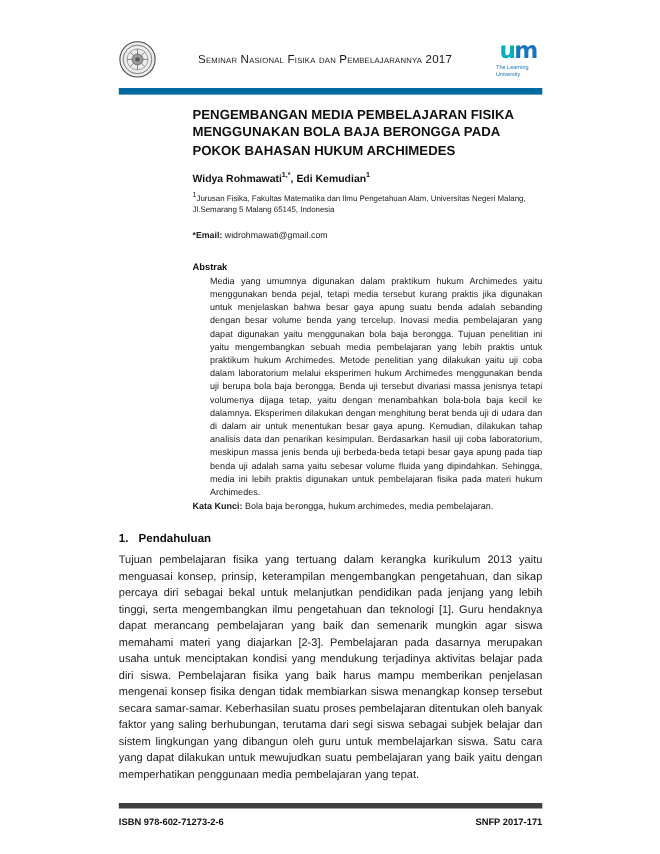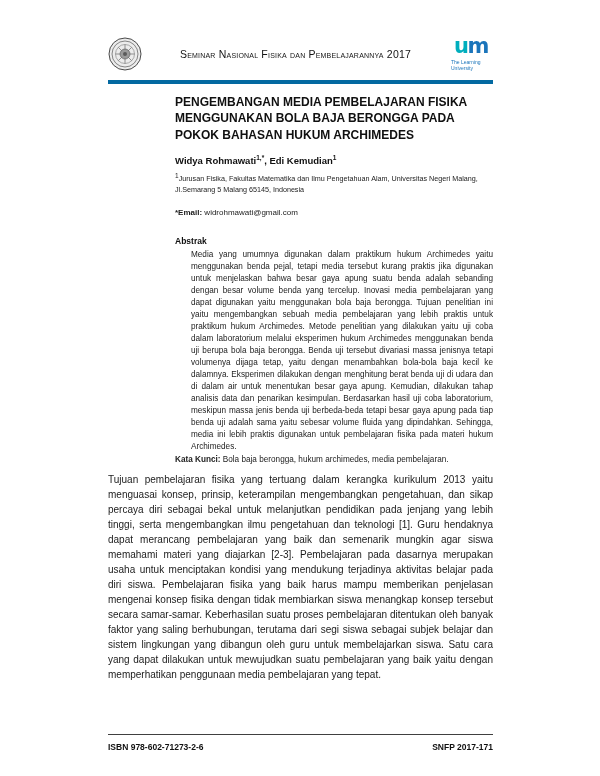--- a/index.html
+++ b/index.html
@@ -5,21 +5,21 @@
   * { margin:0; padding:0; box-sizing:border-box; }
   html,body { background:#ffffff; }
   body { width:600px; font-family:"Liberation Sans", sans-serif; }
   .page {
     position:relative; width:600px; height:776px; background:#ffffff;
     color:#1c1c1c; padding:36px 107px 50px 108px; overflow:hidden;
   }
   
   .page-header {
     display:flex; align-items:center; justify-content:space-between;
-    border-bottom:4px solid #0369a1; padding-bottom:8px;
+    border-bottom:6px solid #0369a1; padding-bottom:8px;
   }
   .seal { width:34px; height:34px; flex:0 0 auto; }
   .seminar-title {
     flex:1; text-align:center; font-variant:small-caps;
     font-size:10.5px; letter-spacing:0.2px; color:#141414; padding:0 6px;
   }
   .um-logo { flex:0 0 auto; text-align:center; line-height:1; }
   .um-word { font-family:"DejaVu Sans", sans-serif; font-size:21px; font-weight:bold; letter-spacing:-1.5px; }
   .um-tagline { font-size:5px; margin-top:2px; width:44px; line-height:1.25; text-align:left; padding-left:2px; }
   
@@ -34,21 +34,21 @@
   .abstract-text { margin-top:3px; font-size:8.2px; line-height:1.46; text-align:justify; color:#222;margin-left:16px; }
   .keywords { font-size:8.2px; line-height:1.46; text-align:justify; margin-top:1px; color:#222; }
   .keywords-label { font-weight:bold; }
   
   .section-heading { margin-top:17px; font-size:10.5px; font-weight:bold; color:#101010; }
   .section-number { display:inline-block; width:18px; }
   .body-paragraph { margin-top:6px; font-size:10px; line-height:1.5; text-align:justify; color:#1b1b1b; }
   
   .page-footer {
     position:absolute; left:108px; right:107px; bottom:24px;
-    border-top:1px solid #404040; padding-top:7px;
+    border-top:5px solid #404040; padding-top:7px;
     display:flex; justify-content:space-between;
     font-size:8.5px; font-weight:bold; color:#101010;
   }
 </style>
 </head>
 <body>
 
 <div class="page">
 
   <div class="page-header">
@@ -82,20 +82,21 @@
     <p class="affiliation"><sup>1</sup><span>Jurusan Fisika, Fakultas Matematika dan Ilmu Pengetahuan Alam, Universitas Negeri Malang, Jl.Semarang 5 Malang 65145, Indonesia</span></p>
 
     <p class="email-line"><span class="email-label">*Email:</span><span> widrohmawati@gmail.com</span></p>
 
     <h2 class="abstract-heading">Abstrak</h2>
     <p class="abstract-text">Media yang umumnya digunakan dalam praktikum hukum Archimedes yaitu menggunakan benda pejal, tetapi media tersebut kurang praktis jika digunakan untuk menjelaskan bahwa besar gaya apung suatu benda adalah sebanding dengan besar volume benda yang tercelup. Inovasi media pembelajaran yang dapat digunakan yaitu menggunakan bola baja berongga. Tujuan penelitian ini yaitu mengembangkan sebuah media pembelajaran yang lebih praktis untuk praktikum hukum Archimedes. Metode penelitian yang dilakukan yaitu uji coba dalam laboratorium melalui eksperimen hukum Archimedes menggunakan benda uji berupa bola baja berongga. Benda uji tersebut divariasi massa jenisnya tetapi volumenya dijaga tetap, yaitu dengan menambahkan bola-bola baja kecil ke dalamnya. Eksperimen dilakukan dengan menghitung berat benda uji di udara dan di dalam air untuk menentukan besar gaya apung. Kemudian, dilakukan tahap analisis data dan penarikan kesimpulan. Berdasarkan hasil uji coba laboratorium, meskipun massa jenis benda uji berbeda-beda tetapi besar gaya apung pada tiap benda uji adalah sama yaitu sebesar volume fluida yang dipindahkan. Sehingga, media ini lebih praktis digunakan untuk pembelajaran fisika pada materi hukum Archimedes.</p>
     <p class="keywords"><span class="keywords-label">Kata Kunci:</span><span> Bola baja berongga, hukum archimedes, media pembelajaran.</span></p>
   </div>
 
   <div>
+    <h3 class="section-heading"><span class="section-number">1.</span><span>Pendahuluan</span></h3>
     <p class="body-paragraph">Tujuan pembelajaran fisika yang tertuang dalam kerangka kurikulum 2013 yaitu menguasai konsep, prinsip, keterampilan mengembangkan pengetahuan, dan sikap percaya diri sebagai bekal untuk melanjutkan pendidikan pada jenjang yang lebih tinggi, serta mengembangkan ilmu pengetahuan dan teknologi [1]. Guru hendaknya dapat merancang pembelajaran yang baik dan semenarik mungkin agar siswa memahami materi yang diajarkan [2-3]. Pembelajaran pada dasarnya merupakan usaha untuk menciptakan kondisi yang mendukung terjadinya aktivitas belajar pada diri siswa. Pembelajaran fisika yang baik harus mampu memberikan penjelasan mengenai konsep fisika dengan tidak membiarkan siswa menangkap konsep tersebut secara samar-samar. Keberhasilan suatu proses pembelajaran ditentukan oleh banyak faktor yang saling berhubungan, terutama dari segi siswa sebagai subjek belajar dan sistem lingkungan yang dibangun oleh guru untuk membelajarkan siswa. Satu cara yang dapat dilakukan untuk mewujudkan suatu pembelajaran yang baik yaitu dengan memperhatikan penggunaan media pembelajaran yang tepat.</p>
   </div>
 
   <div class="page-footer">
     <span>ISBN 978-602-71273-2-6</span>
     <span>SNFP 2017-171</span>
   </div>
 
 </div>
 

